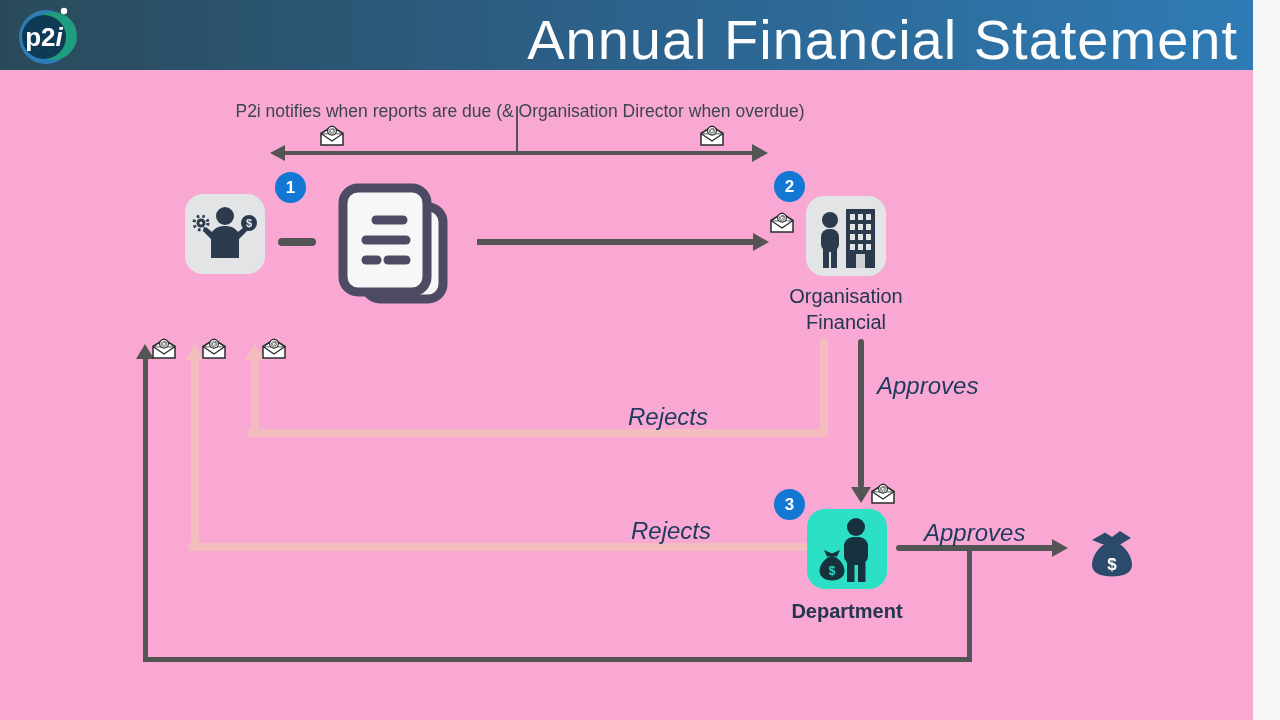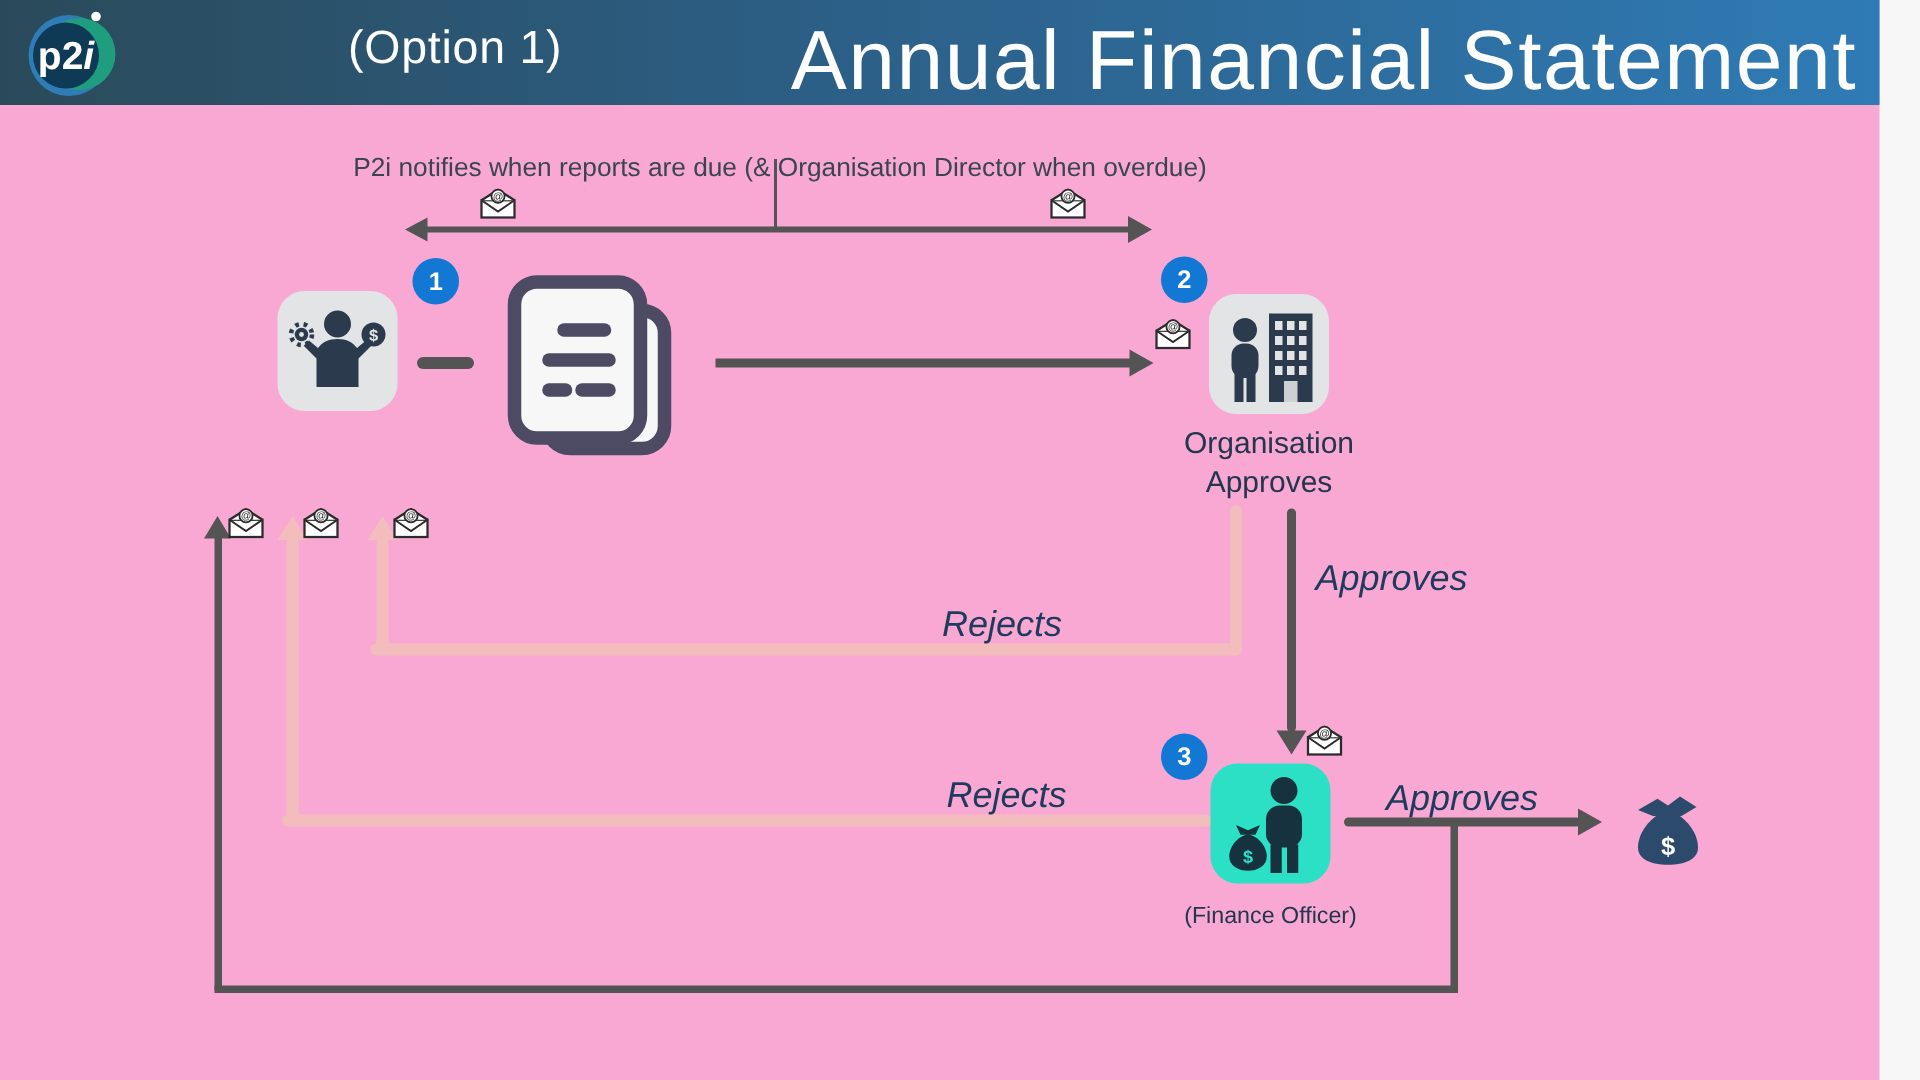--- a/index.html
+++ b/index.html
@@ -44,21 +44,20 @@
 <div id="stage">
 
   <div class="header">
     <svg class="logo" viewBox="0 0 62 64">
       <circle cx="30" cy="33" r="27" fill="#2f7cb7"></circle>
       <circle cx="37" cy="32" r="24" fill="#1f9e7f"></circle>
       <circle cx="28" cy="33" r="22" fill="#0e3a55"></circle>
       <circle cx="48" cy="7" r="3.2" fill="#ffffff"></circle>
       <text x="28" y="42" font-size="26" font-weight="bold" fill="#ffffff" text-anchor="middle" font-family="Liberation Sans, sans-serif"><tspan>p2</tspan><tspan font-style="italic">i</tspan></text>
     </svg>
-    <div class="option-label">(Option 1)</div>
     <div class="page-title">Annual Financial Statement</div>
   </div>
 
   <div class="notify-text">P2i notifies when reports are due (&amp; Organisation Director when overdue)</div>
   <div class="line" style="left:516px; top:106px; width:2px; height:46px;"></div>
   <div class="line" style="left:284px; top:151px; width:472px; height:4px;"></div>
   <div class="ah ah-left" style="left:270px; top:145px;"></div>
   <div class="ah ah-right" style="left:752px; top:144px;"></div>
 
   <svg class="email" style="left:318px; top:124px;" viewBox="0 0 28 23">
@@ -170,21 +169,21 @@
         <rect x="44" y="38" width="5" height="6"></rect>
           <rect x="52" y="38" width="5" height="6"></rect>
           <rect x="60" y="38" width="5" height="6"></rect>
         <rect x="44" y="48" width="5" height="6"></rect>
           <rect x="52" y="48" width="5" height="6"></rect>
           <rect x="60" y="48" width="5" height="6"></rect>
       </g>
       <rect x="50" y="58" width="9" height="14" fill="#cdd1d4"></rect>
     </svg>
   </div>
-  <div class="node-label" style="left:766px; top:283px; width:160px;">Organisation Approves</div>
+  <div class="node-label" style="left:766px; top:283px; width:160px;">Organisation Financial</div>
 
   <div class="line" style="left:858px; top:339px; width:6px; height:149px; border-radius:3px;"></div>
   <div class="ah ah-down" style="left:851px; top:487px;"></div>
   <div class="edge-label" style="left:877px; top:372px;">Approves</div>
 
   <div class="edge-label" style="left:628px; top:403px;">Rejects</div>
   <div class="edge-label" style="left:631px; top:517px;">Rejects</div>
 
   <div class="badge" style="left:774px; top:489px;">
     <span>3</span>
@@ -201,21 +200,21 @@
       <circle cx="49" cy="18" r="9" fill="#16323e"></circle>
       <rect x="37" y="28" width="24" height="28" rx="9" fill="#16323e"></rect>
       <rect x="40" y="54" width="7.5" height="19" fill="#16323e"></rect>
       <rect x="51" y="54" width="7.5" height="19" fill="#16323e"></rect>
       <polygon points="17,41 25,44.5 33,41 30,47.5 20,47.5" fill="#16323e"></polygon>
       <path d="M25,47 C15,50 12.5,58 12.5,62 C12.5,68.5 19,71.5 25,71.5 C31,71.5 37.5,68.5 37.5,62 C37.5,58 35,50 25,47 Z" fill="#16323e"></path>
       <text x="25" y="66" font-size="12" font-weight="bold" fill="#2be0c4" text-anchor="middle">$</text>
     </svg>
   </div>
   <div class="node-label" style="left:757px; top:598px; width:180px;">
-    <div class="sublabel">(Finance Officer)</div>
+    <div style="font-weight:bold;">Department</div>
   </div>
 
   <div class="line" style="left:896px; top:545px; width:158px; height:6px; border-radius:3px;"></div>
   <div class="ah ah-right" style="left:1052px; top:539px;"></div>
   <div class="edge-label" style="left:924px; top:519px;">Approves</div>
 
   <svg class="abs" style="left:1085px; top:527px;" width="54" height="52" viewBox="0 0 54 52">
     <polygon points="7,13 20,5.5 27,10 35,4 46,11 36,17 17,17" fill="#2c4a6b"></polygon>
     <path d="M19,17 C10,24 7,32 7,38 C7,46 16,49.5 27,49.5 C38,49.5 47,46 47,38 C47,32 44,24 35,17 Z" fill="#2c4a6b"></path>
     <text x="27" y="43" font-size="17" font-weight="bold" fill="#ffffff" text-anchor="middle">$</text>

